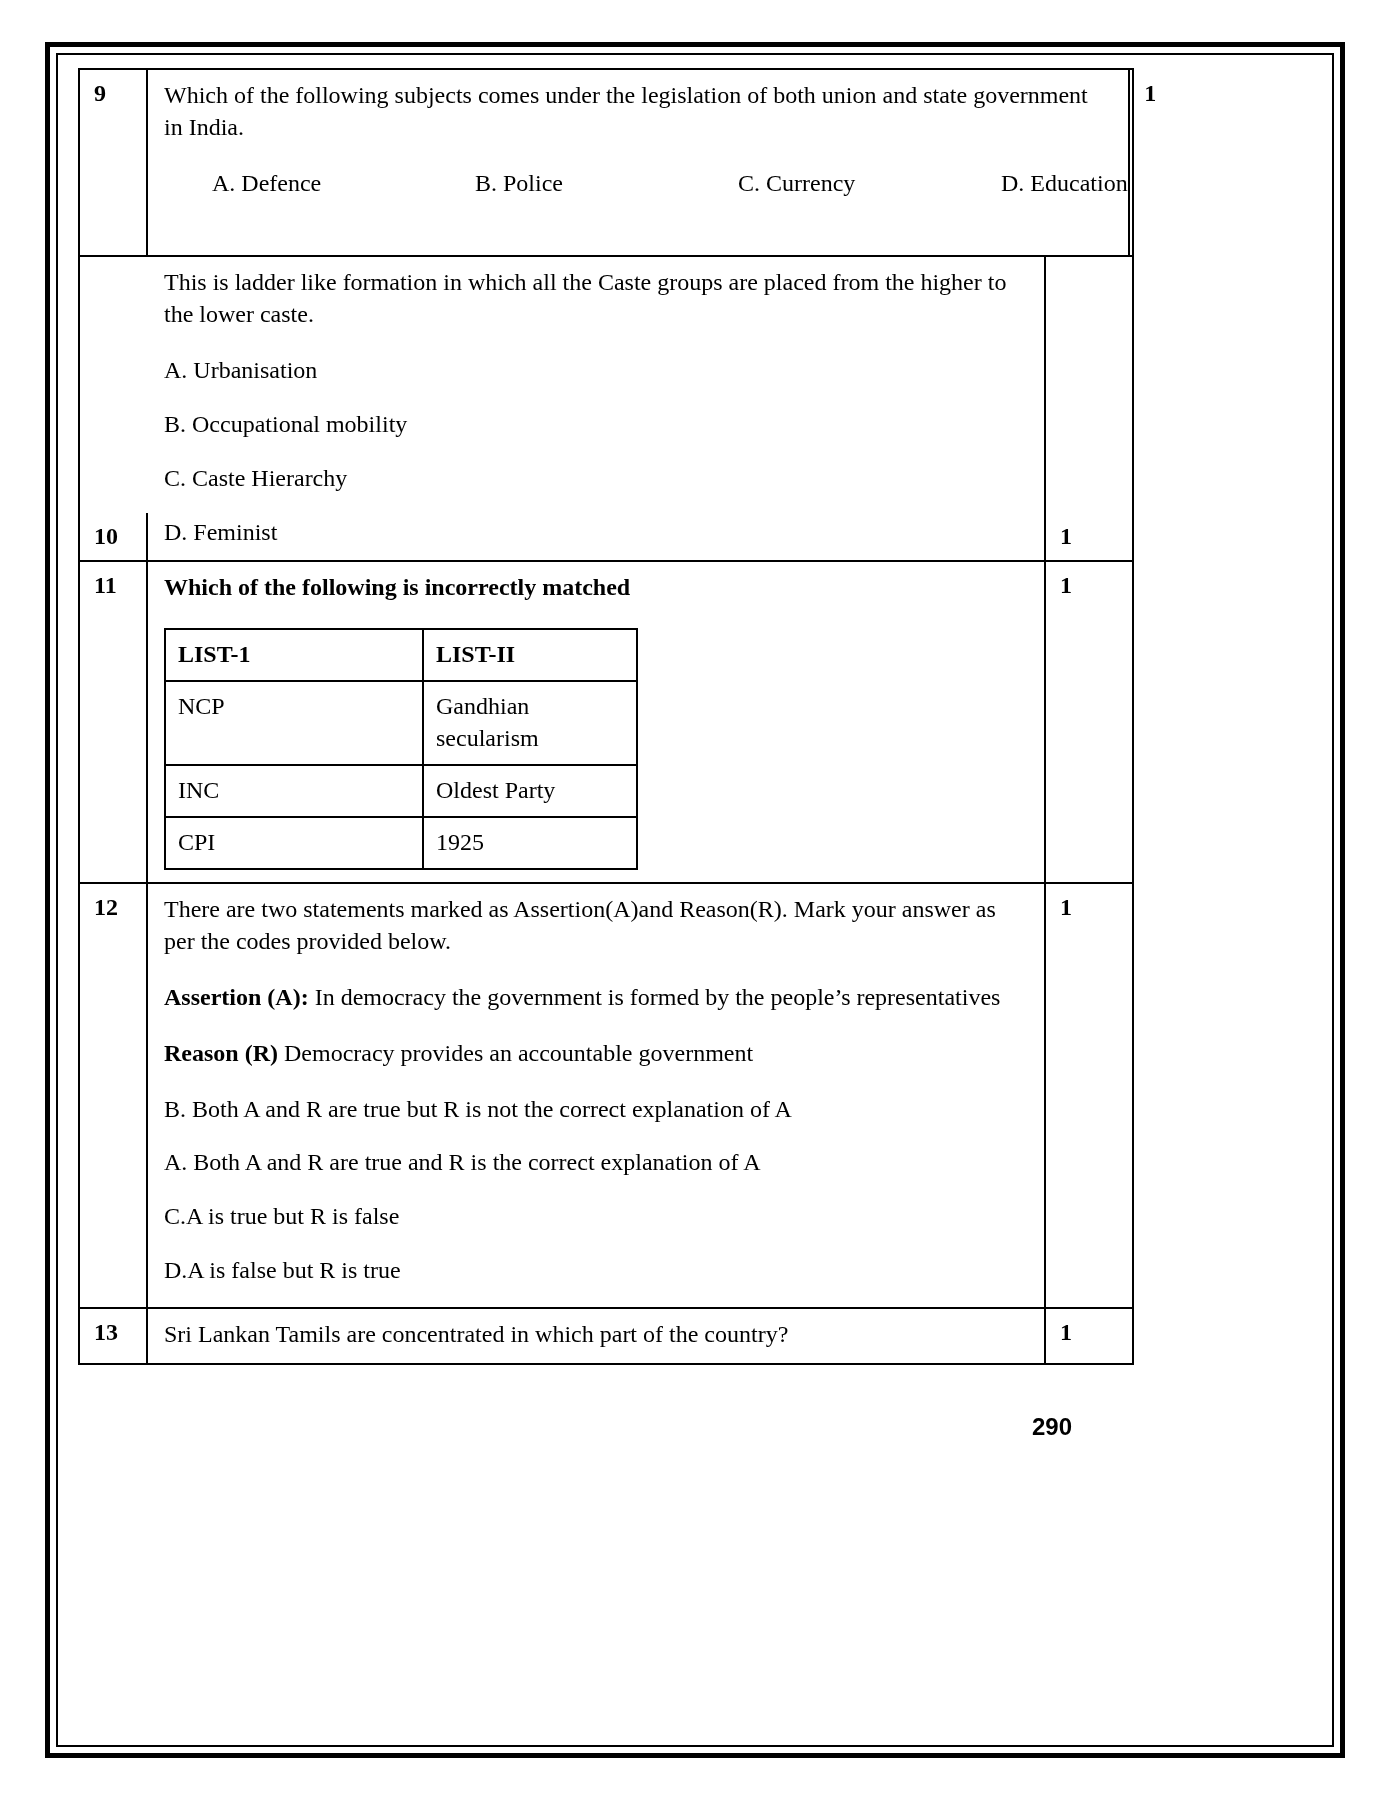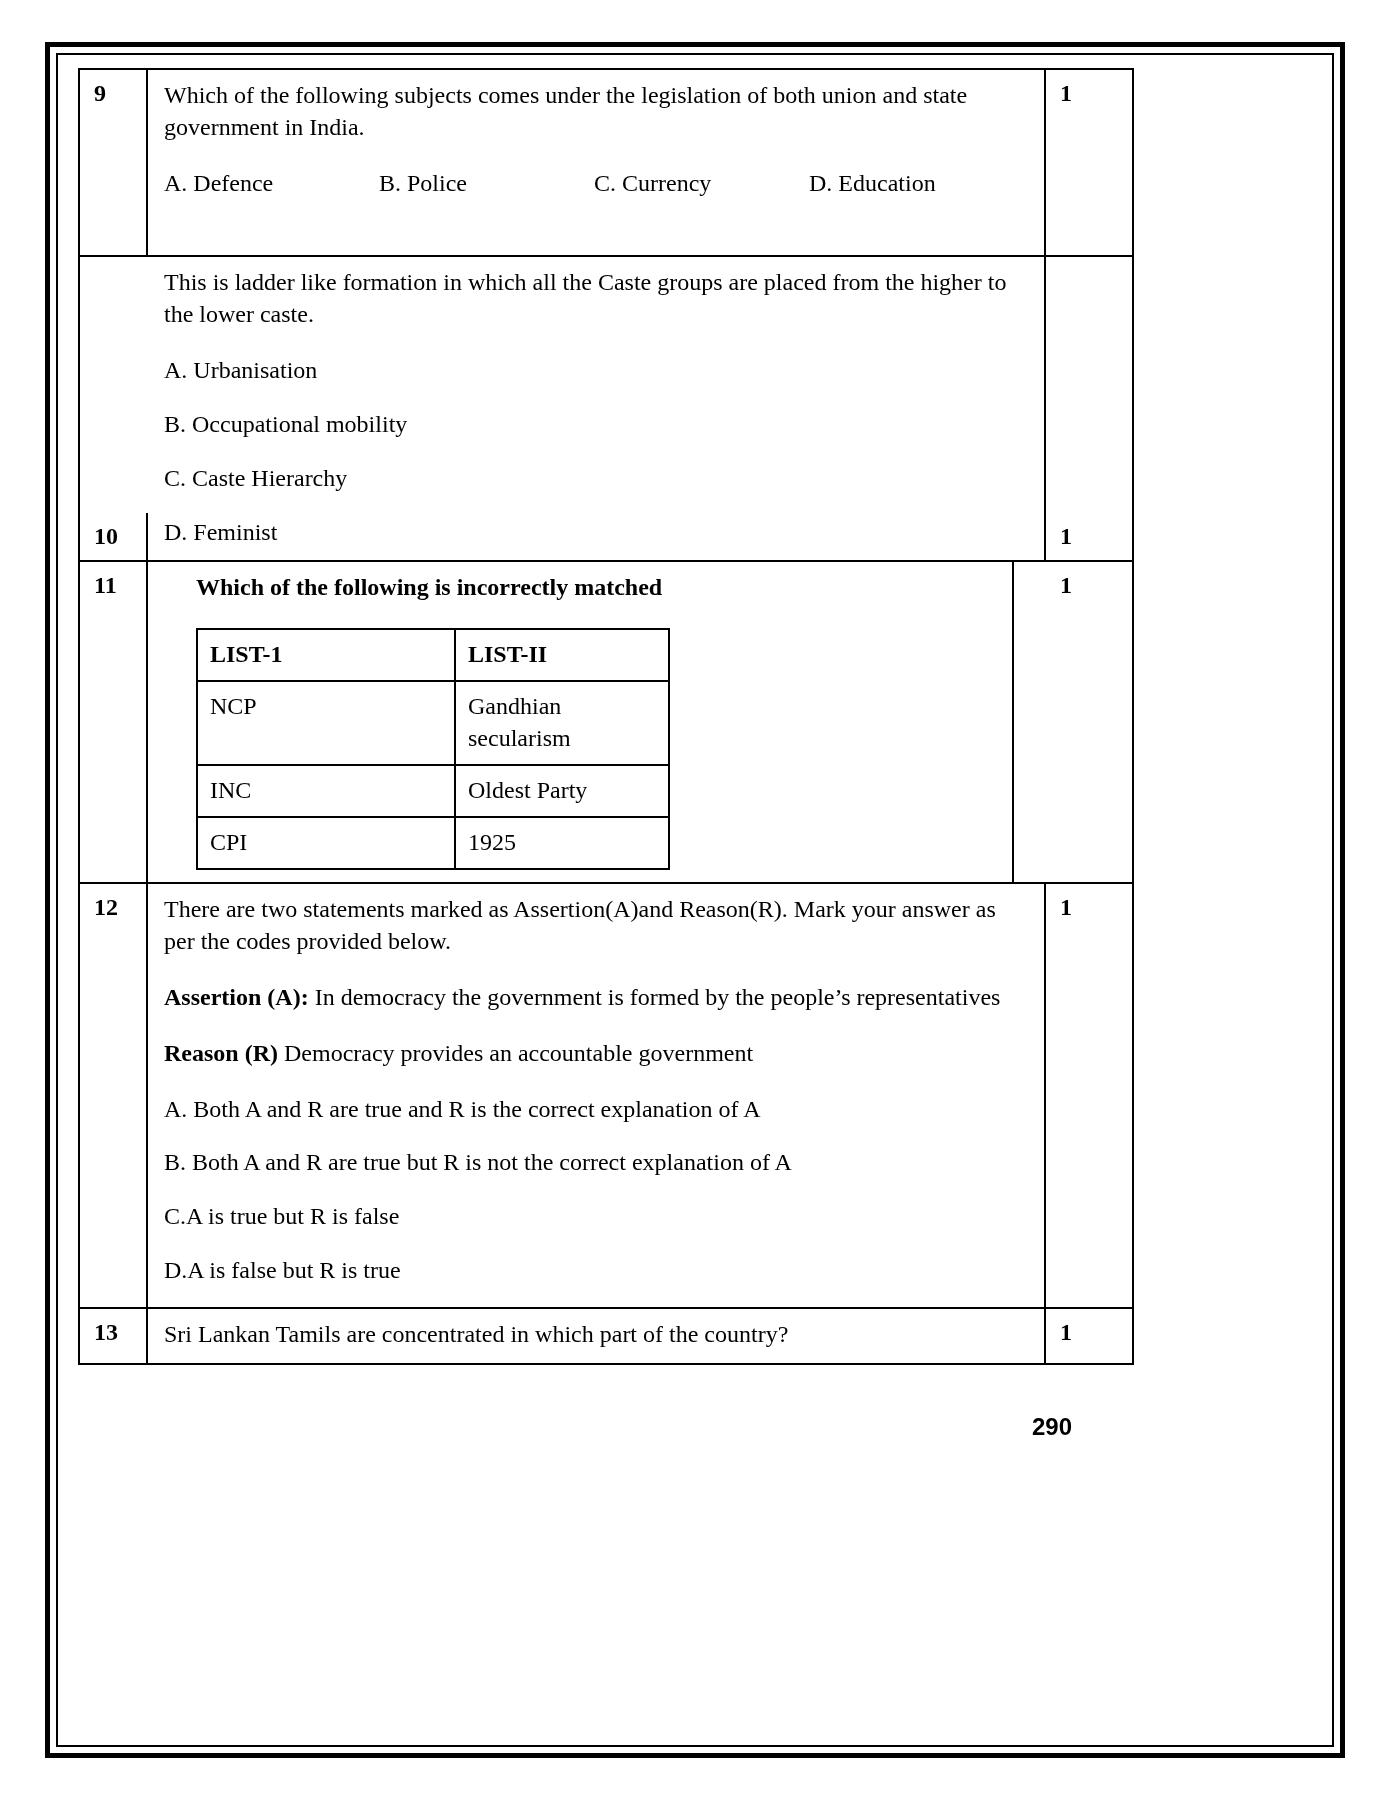--- a/index.html
+++ b/index.html
@@ -55,35 +55,36 @@
     line-height: 1.33;
   }
   .qmarks {
     width: 86px;
     flex: 0 0 86px;
     padding: 10px 8px 10px 14px;
     font-weight: bold;
   }
   .r9  { min-height: 187px; }
   .r10 { min-height: 290px; align-items: flex-end; }
-  .r11 { min-height: 320px; gap: 32px; }
+  .r11 { min-height: 320px; }
   .r12 { min-height: 425px; }
   .r13 { min-height: 52px; }
 
   .qbody p { margin: 0 0 24px 0; }
   .qbody p.opt { margin: 0 0 22px 0; }
   .qbody p:last-child { margin-bottom: 0; }
 
   .inline-options {
     display: flex;
     margin-top: 6px;
   }
   .inline-options .opt-inline {
     width: 215px;
     flex: 0 0 215px;
+    margin-left: 48px;
   }
   .inline-options .opt-inline:last-child {
     width: auto;
     flex: 0 0 auto;
   }
 
   .bold { font-weight: bold; }
 
   .match-table {
     border-collapse: collapse;
@@ -169,22 +170,22 @@
         </div>
         <div class="qmarks">1</div>
       </div>
 
       <div class="qrow r12">
         <div class="qnum">12</div>
         <div class="qbody">
           <p>There are two statements marked as Assertion(A)and Reason(R). Mark your answer as per the codes provided below.</p>
           <p><span class="bold">Assertion (A):</span><span> In democracy the government is formed by the people’s representatives</span></p>
           <p><span class="bold">Reason (R)</span><span> Democracy provides an accountable government</span></p>
+          <p class="opt">B. Both A and R are true but R is not the correct explanation of A</p>
           <p class="opt">A. Both A and R are true and R is the correct explanation of A</p>
-          <p class="opt">B. Both A and R are true but R is not the correct explanation of A</p>
           <p class="opt">C.A is true but R is false</p>
           <p class="opt">D.A is false but R is true</p>
         </div>
         <div class="qmarks">1</div>
       </div>
 
       <div class="qrow r13">
         <div class="qnum">13</div>
         <div class="qbody">
           <p>Sri Lankan Tamils are concentrated in which part of the country?</p>

